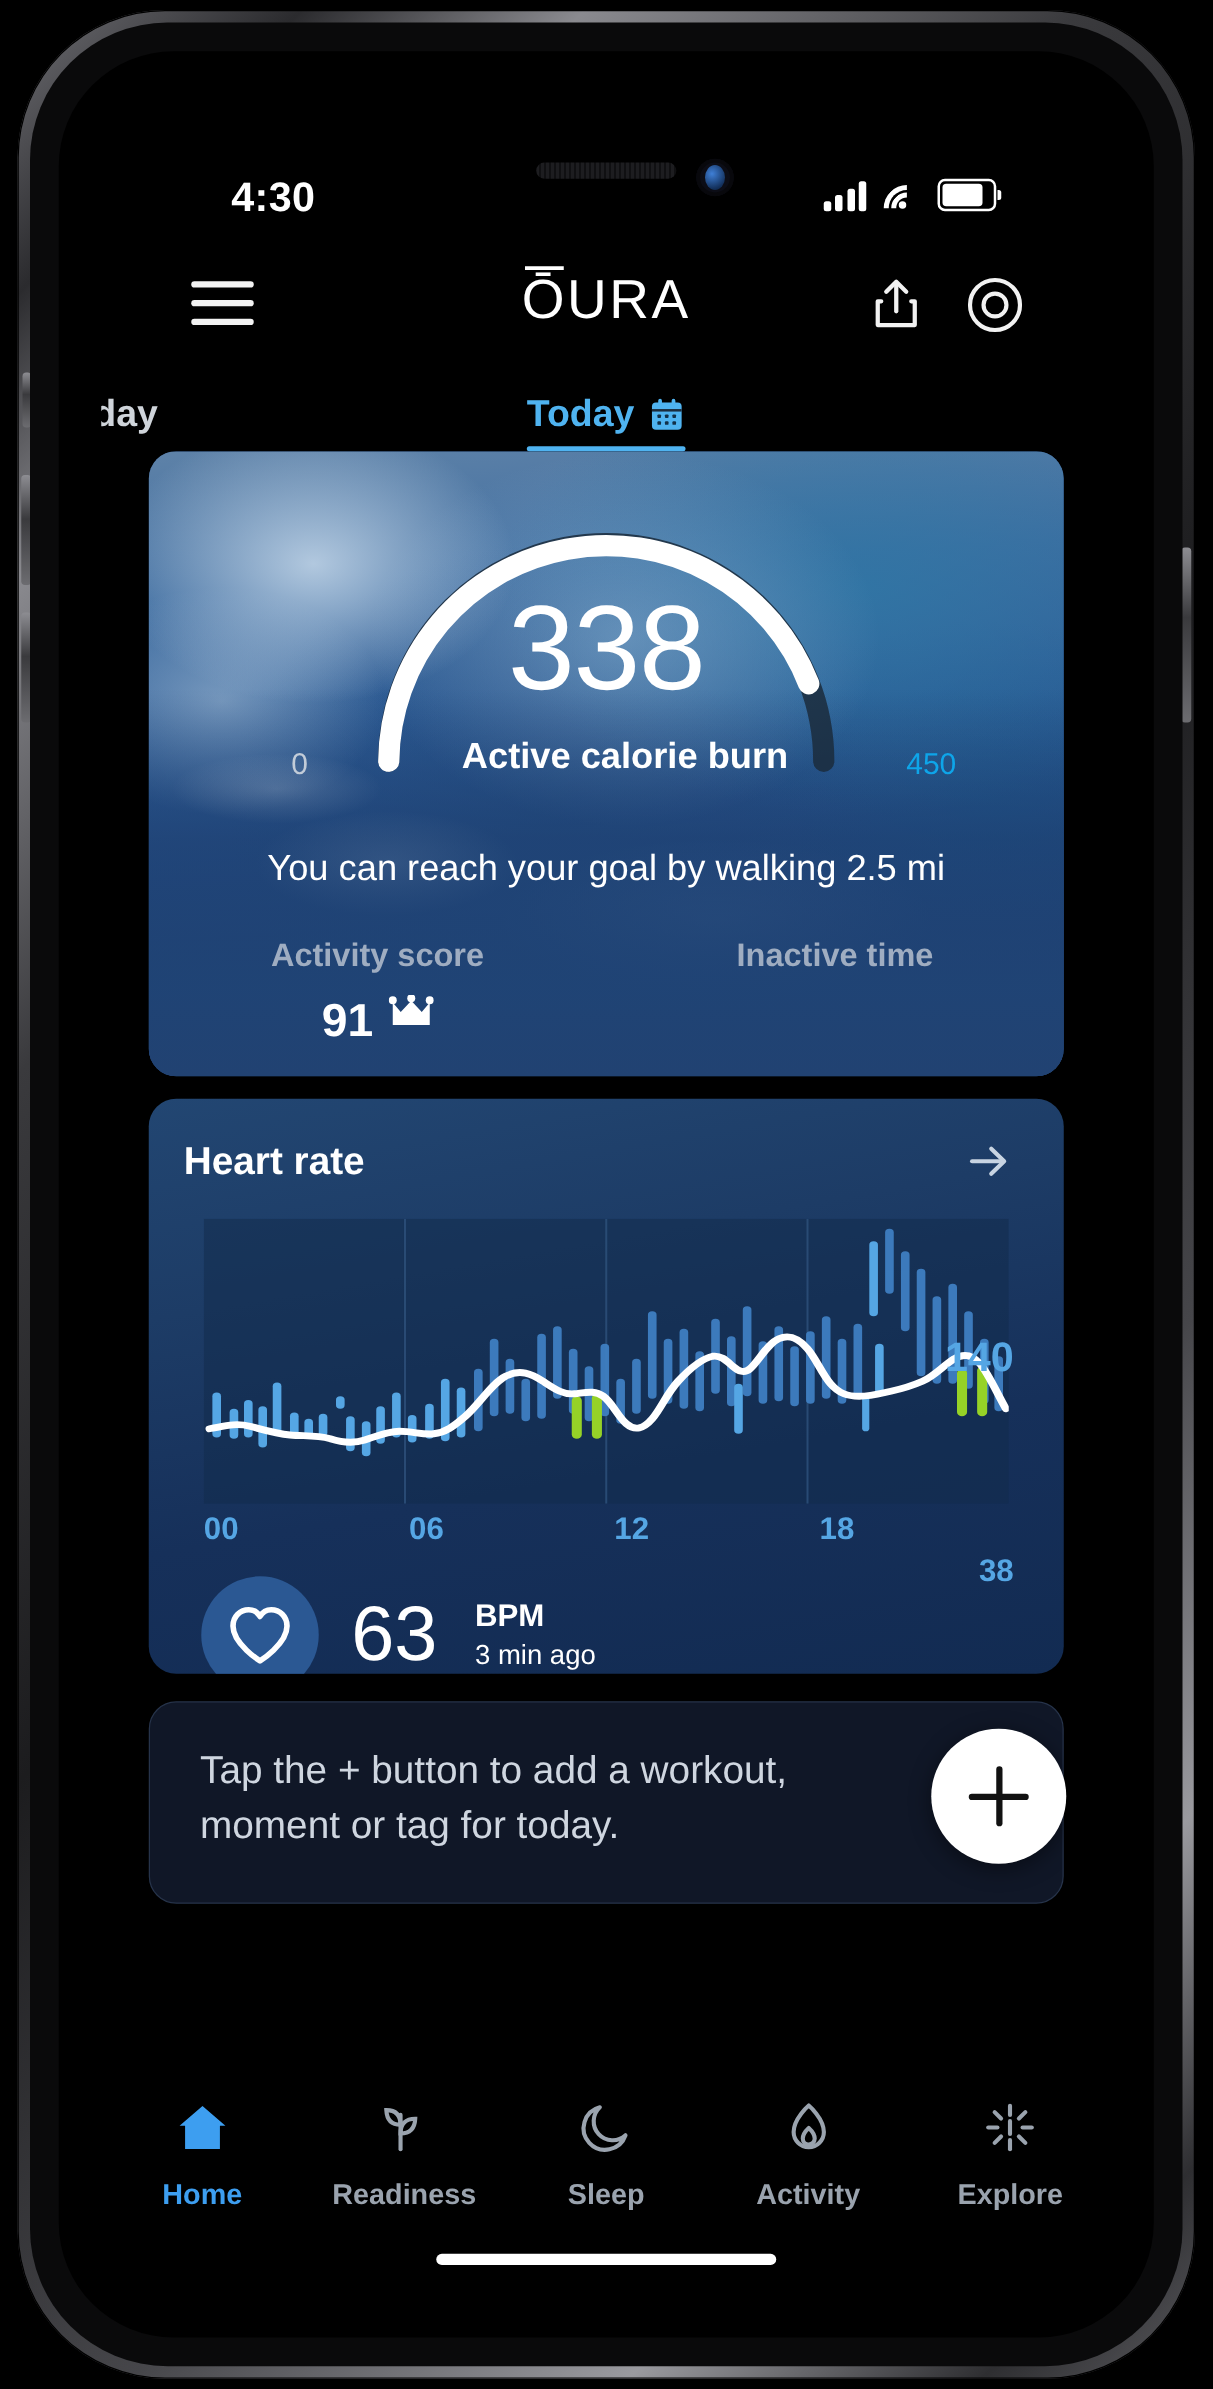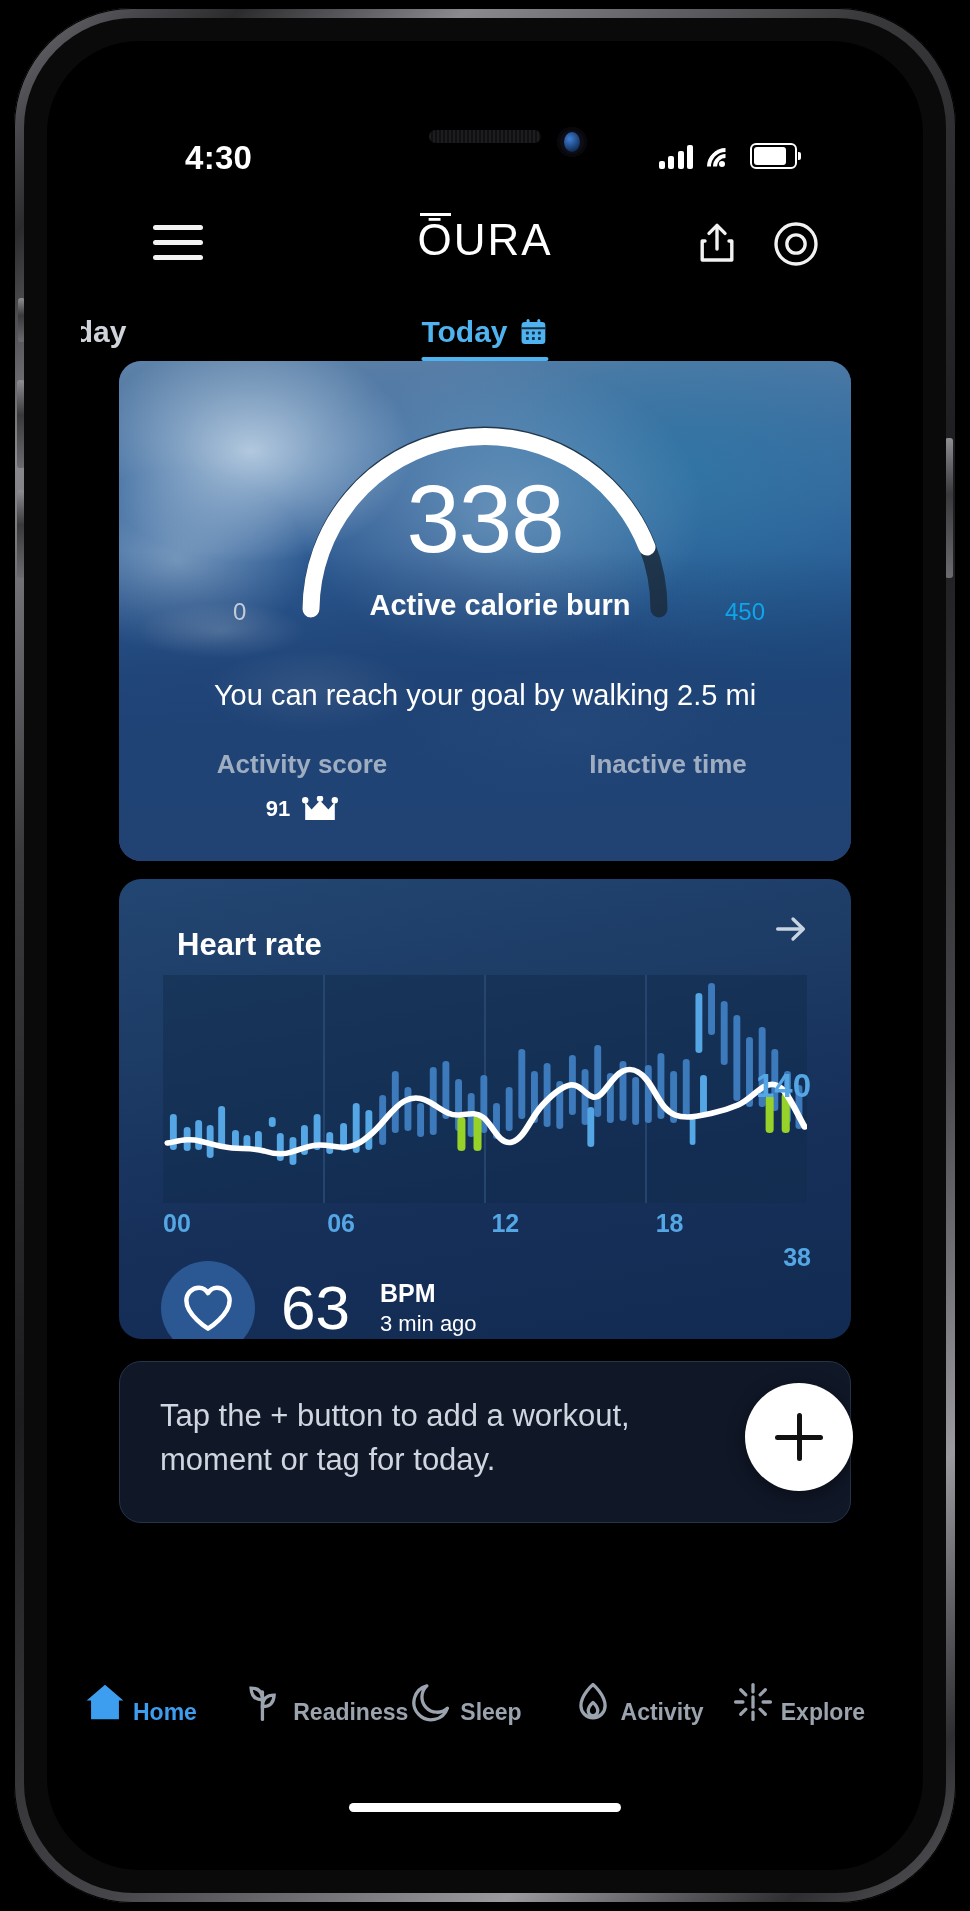--- a/index.html
+++ b/index.html
@@ -95,27 +95,27 @@
 
   .gauge{position:absolute;left:50%;transform:translateX(-50%);top:6px;width:420px;height:260px;}
   .gauge-num{position:absolute;left:0;right:0;top:110px;text-align:center;color:#fff;font-size:96px;font-weight:300;letter-spacing:-1px;line-height:1;}
   .gauge-lab{position:absolute;left:0;right:0;top:228px;text-align:center;color:#fff;font-size:29px;font-weight:700;padding-left:30px;}
   .gauge-min{position:absolute;left:114px;top:237px;color:#c2ccd8;font-size:24px;font-weight:400;}
   .gauge-max{position:absolute;right:86px;top:237px;color:#0ea5e9;font-size:24px;font-weight:400;}
   .goal-text{position:absolute;left:26px;right:26px;top:318px;text-align:center;color:#fff;font-size:29px;font-weight:400;}
   .stats{position:absolute;left:0;right:0;top:388px;display:flex;}
   .stat{flex:1;text-align:center;}
   .stat .lab{color:#9fadc1;font-size:26px;font-weight:600;}
-  .stat .val{color:#fff;font-size:22px;font-weight:700;margin-top:16px;display:flex;align-items:center;justify-content:center;gap:12px;}
+  .stat .val{color:#fff;font-size:37px;font-weight:700;margin-top:16px;display:flex;justify-content:center;gap:12px;}
   .crown{width:36px;height:26px;display:block;}
 
   
   .hr-card{position:absolute;left:38px;right:38px;top:518px;height:460px;border-radius:22px;overflow:hidden;
            background:linear-gradient(170deg,#224672 0%,#1d3c66 30%,#16305a 62%,#122b52 100%);}
-  .hr-title{position:absolute;left:58px;top:32px;color:#fff;font-size:31px;font-weight:700;margin-top:16px;}
+  .hr-title{position:absolute;left:28px;top:32px;color:#fff;font-size:31px;font-weight:700;}
   .hr-arrow{position:absolute;right:32px;top:22px;width:56px;height:56px;border-radius:50%;display:flex;align-items:center;justify-content:center;cursor:pointer;}
   .hr-plot{position:absolute;left:44px;right:44px;top:96px;height:228px;}
   .hr-ymax{position:absolute;right:-4px;top:92px;color:#55a6e4;font-size:33px;font-weight:600;}
   .hr-ymin{position:absolute;right:-4px;top:268px;color:#55a6e4;font-size:25px;font-weight:600;}
   .hr-xlabs{position:absolute;left:44px;right:44px;top:330px;height:34px;}
   .hr-xlabs span{position:absolute;color:#55a6e4;font-size:25px;font-weight:600;}
   .hr-foot{position:absolute;left:42px;top:382px;display:flex;align-items:center;gap:26px;}
   .heart-circle{width:94px;height:94px;border-radius:50%;background:#2b5893;display:flex;align-items:center;justify-content:center;}
   .bpm-num{color:#fff;font-size:62px;font-weight:400;line-height:1;}
   .bpm-meta{display:flex;flex-direction:column;gap:4px;margin-left:4px;}
@@ -127,21 +127,21 @@
   .tip-text{position:absolute;left:40px;right:194px;top:32px;color:#cfd6e0;font-size:31px;line-height:1.42;font-weight:400;}
 
   
   .fab{position:absolute;right:36px;top:1022px;width:108px;height:108px;border-radius:50%;background:#fff;
        display:flex;align-items:center;justify-content:center;z-index:12;cursor:pointer;box-shadow:0 4px 18px rgba(0,0,0,.45);}
   .fab:before{content:"";position:absolute;width:48px;height:5px;background:#111;border-radius:3px;}
   .fab:after{content:"";position:absolute;width:5px;height:48px;background:#111;border-radius:3px;}
 
   
   .tabbar{position:absolute;left:0;right:0;bottom:0;height:158px;background:#000;display:flex;align-items:flex-start;padding-top:18px;z-index:18;}
-  .nav{flex:1;display:flex;align-items:flex-end;gap:4px;cursor:pointer;}
+  .nav{flex:1;display:flex;flex-direction:column;align-items:center;gap:16px;cursor:pointer;}
   .nav .ico{width:48px;height:48px;display:flex;align-items:center;justify-content:center;}
   .nav .lbl{font-size:23px;font-weight:600;color:#9aa3ae;}
   .nav.active .lbl{color:#3d9ef0;}
   .homebar{position:absolute;left:50%;transform:translateX(-50%);bottom:24px;width:272px;height:9px;border-radius:6px;background:#fff;z-index:19;}
 </style>
 </head>
 <body>
 
 <div class="stage">
   <div class="phone">

